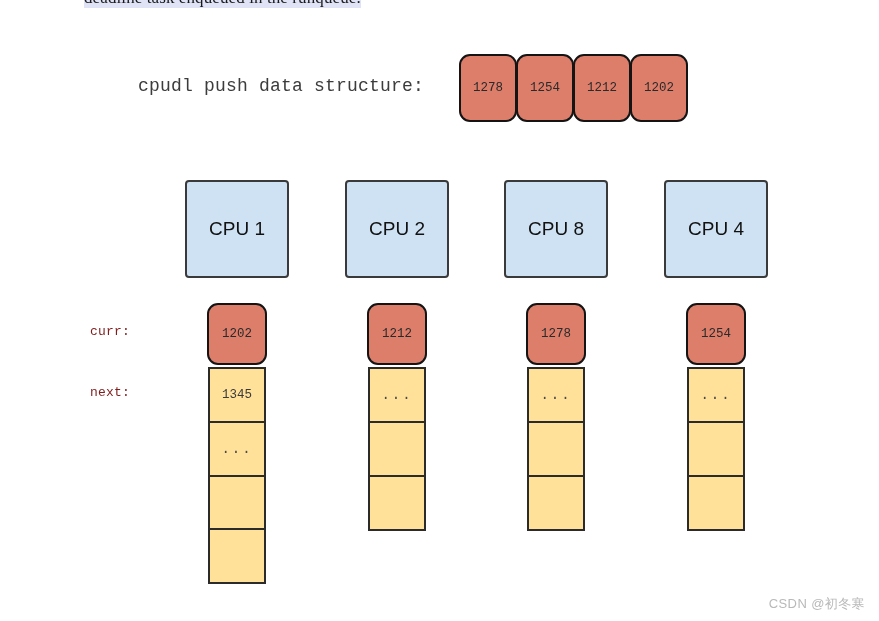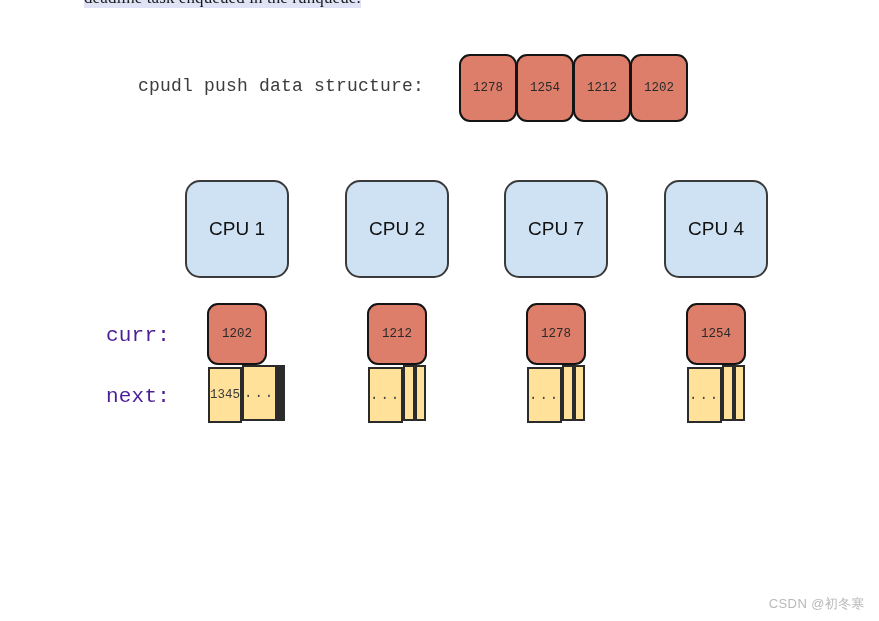--- a/index.html
+++ b/index.html
@@ -77,21 +77,21 @@
     width: 110px;
   }
   .cpu-box {
     position: absolute;
     top: 180px;
     left: 0;
     width: 104px;
     height: 98px;
     background: #cfe2f3;
     border: 2.2px solid #3a3a3a;
-    border-radius: 15px;
+    border-radius: 4px;
     box-sizing: border-box;
     display: flex;
     align-items: center;
     justify-content: center;
     font-family: "Liberation Sans", sans-serif;
     font-size: 19px;
     color: #111111;
   }
   .curr-box {
     position: absolute;
@@ -110,21 +110,21 @@
     font-size: 12.5px;
     color: #2a2a2a;
     z-index: 3;
   }
   .next-stack {
     position: absolute;
     top: 367px;
     left: 23px;
     width: 58px;
     display: flex;
-    flex-direction: row;
+    flex-direction: column;
   }
   .next-cell {
     width: 58px;
     height: 56px;
     background: #ffe199;
     border: 2.2px solid #2b2b2b;
     box-sizing: border-box;
     display: flex;
     align-items: center;
     justify-content: center;
@@ -136,24 +136,24 @@
   .next-cell:first-child { margin-top: 0; }
   .next-cell.dots {
     font-size: 14px;
     letter-spacing: 2px;
     color: #4a4a4a;
   }
 
   
   .row-label {
     position: absolute;
-    left: 106px;
-    font-family: "Liberation Mono", "DejaVu Sans Mono", monospace;
-    font-size: 21px;
-    color: #4c1d95;
+    left: 90px;
+    font-family: "Liberation Mono", "DejaVu Sans Mono", monospace;
+    font-size: 13px;
+    color: #7f1d1d;
     letter-spacing: 0.2px;
   }
   .row-label.curr { top: 324px; }
   .row-label.next { top: 385px; }
 
   
   .watermark {
     position: absolute;
     right: 14px;
     bottom: 8px;
@@ -197,21 +197,21 @@
   <div class="cpu-box">CPU 2</div>
   <div class="curr-box">1212</div>
   <div class="next-stack">
     <div class="next-cell dots">...</div>
     <div class="next-cell"></div>
     <div class="next-cell"></div>
   </div>
 </div>
 
 <div class="cpu-col" style="left:504px">
-  <div class="cpu-box">CPU 7</div>
+  <div class="cpu-box">CPU 8</div>
   <div class="curr-box">1278</div>
   <div class="next-stack">
     <div class="next-cell dots">...</div>
     <div class="next-cell"></div>
     <div class="next-cell"></div>
   </div>
 </div>
 
 <div class="cpu-col" style="left:664px">
   <div class="cpu-box">CPU 4</div>

